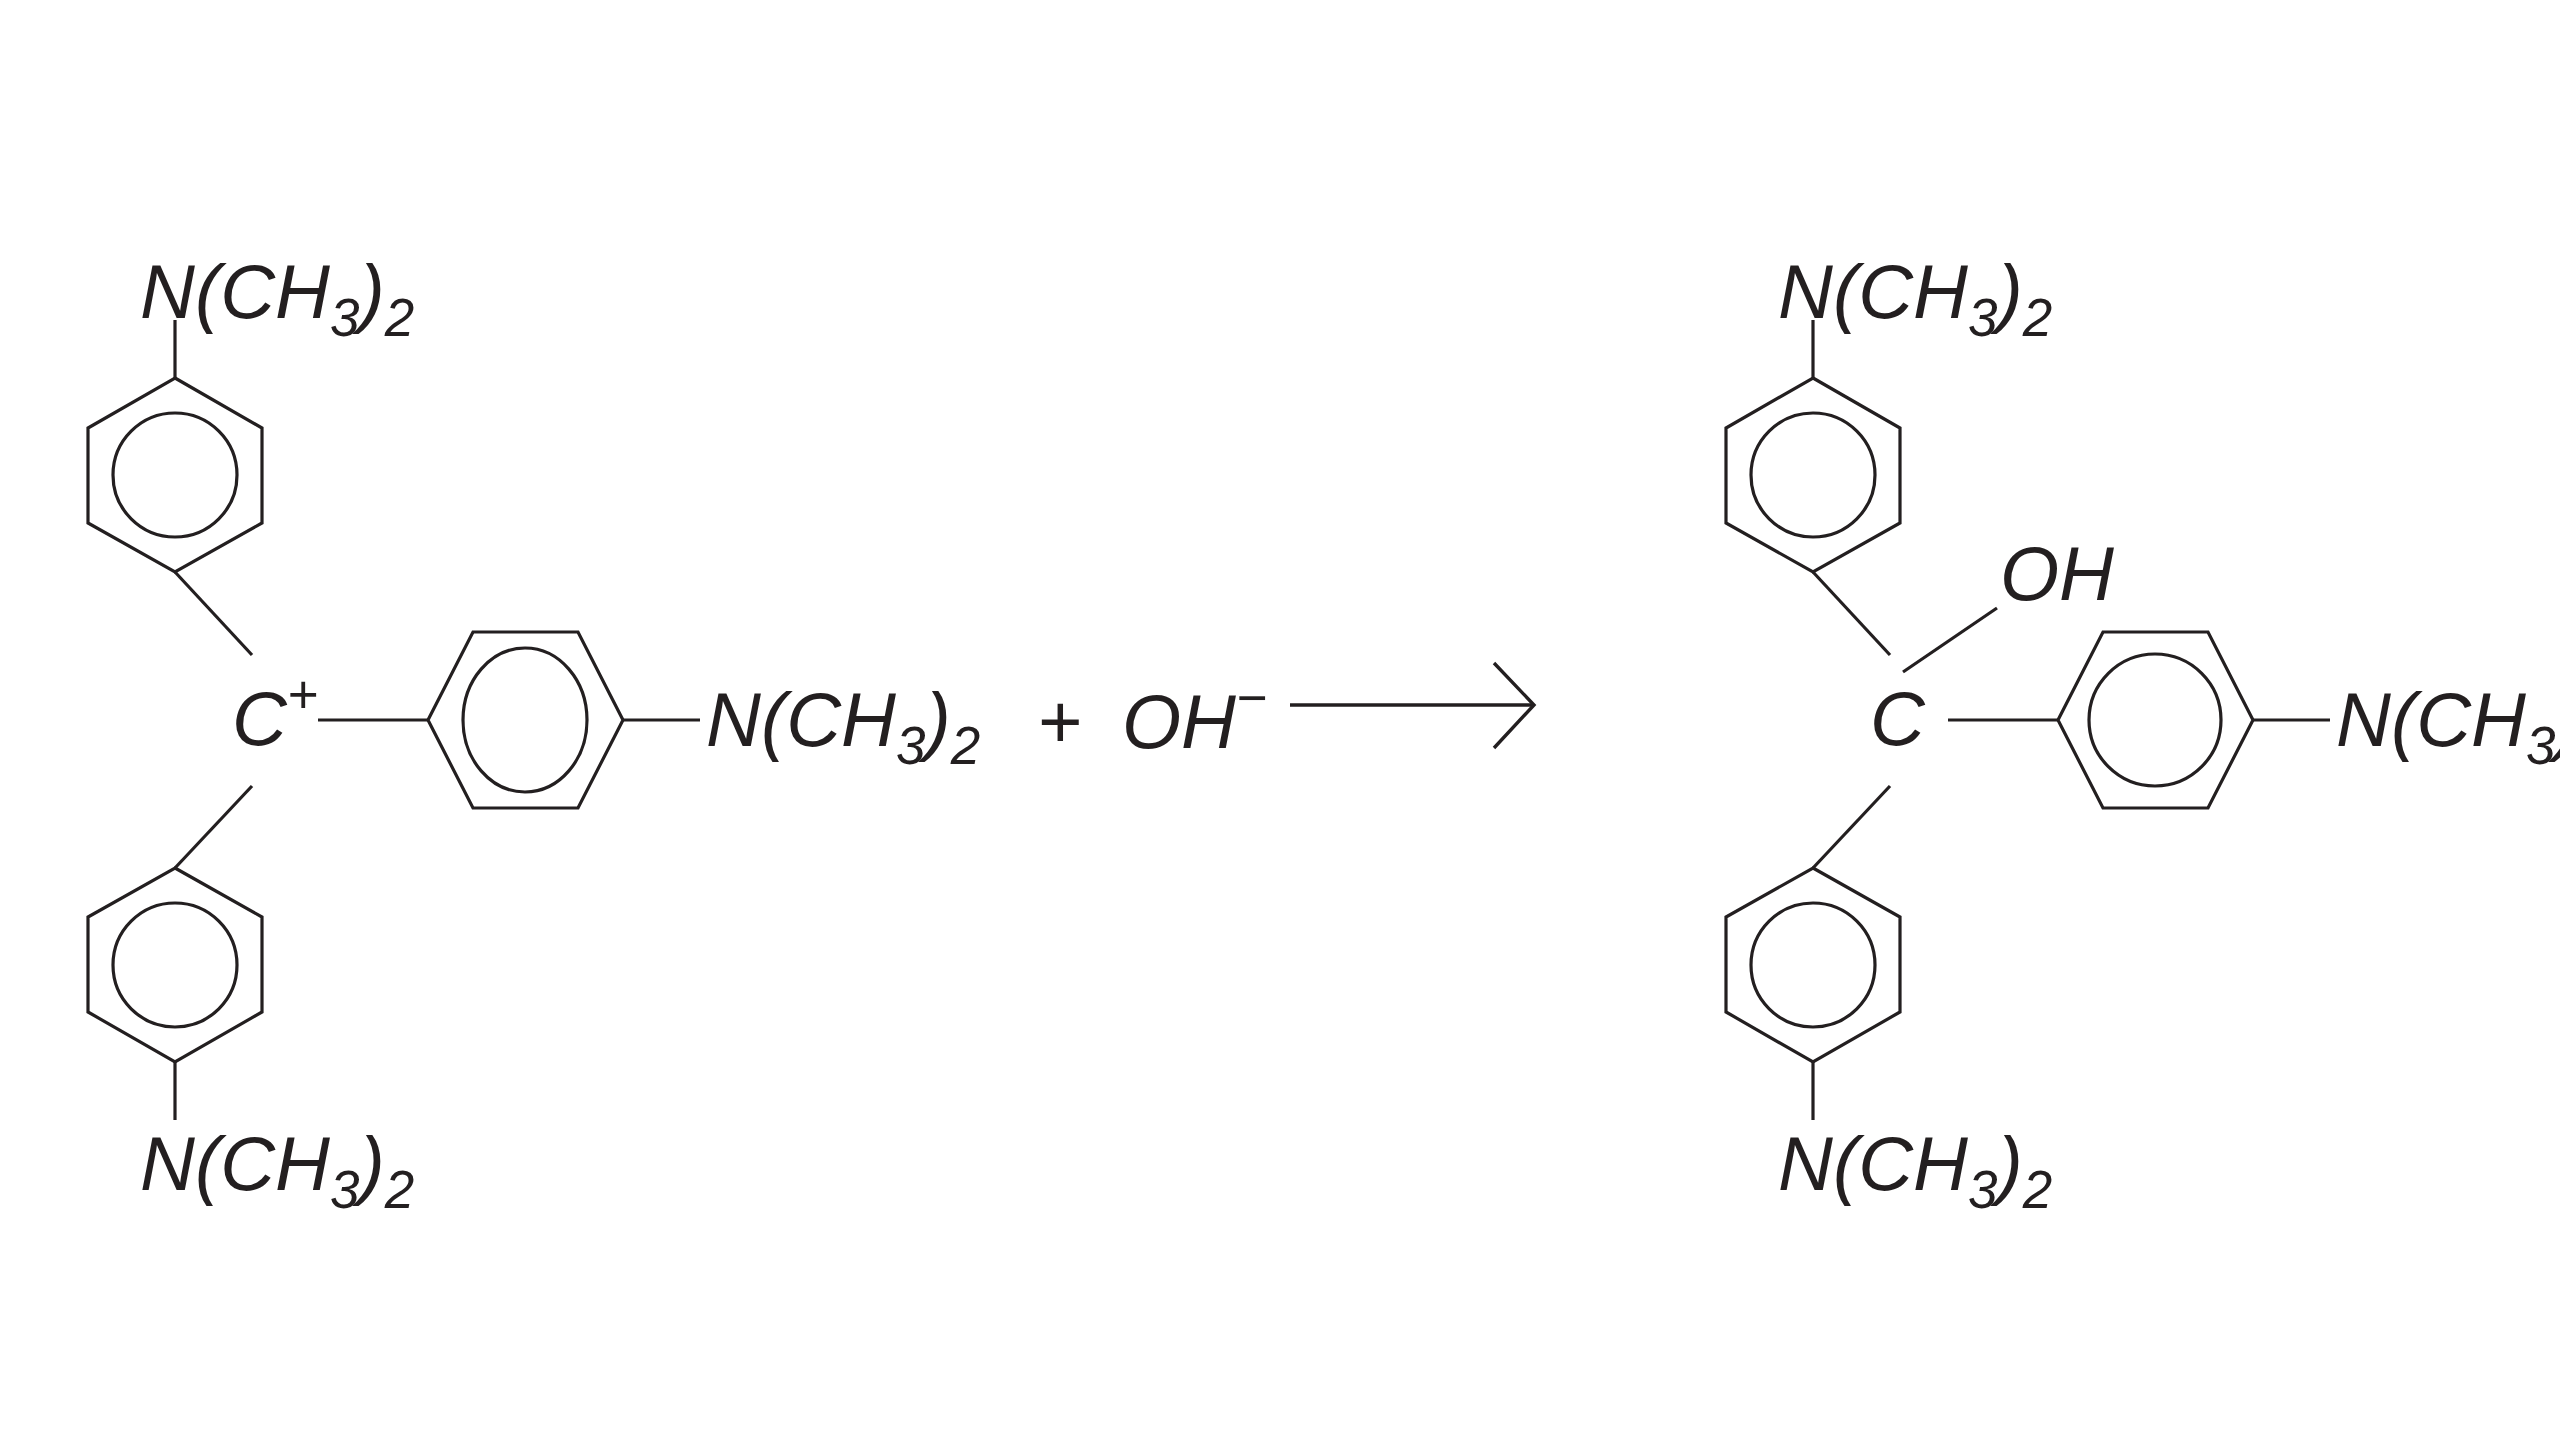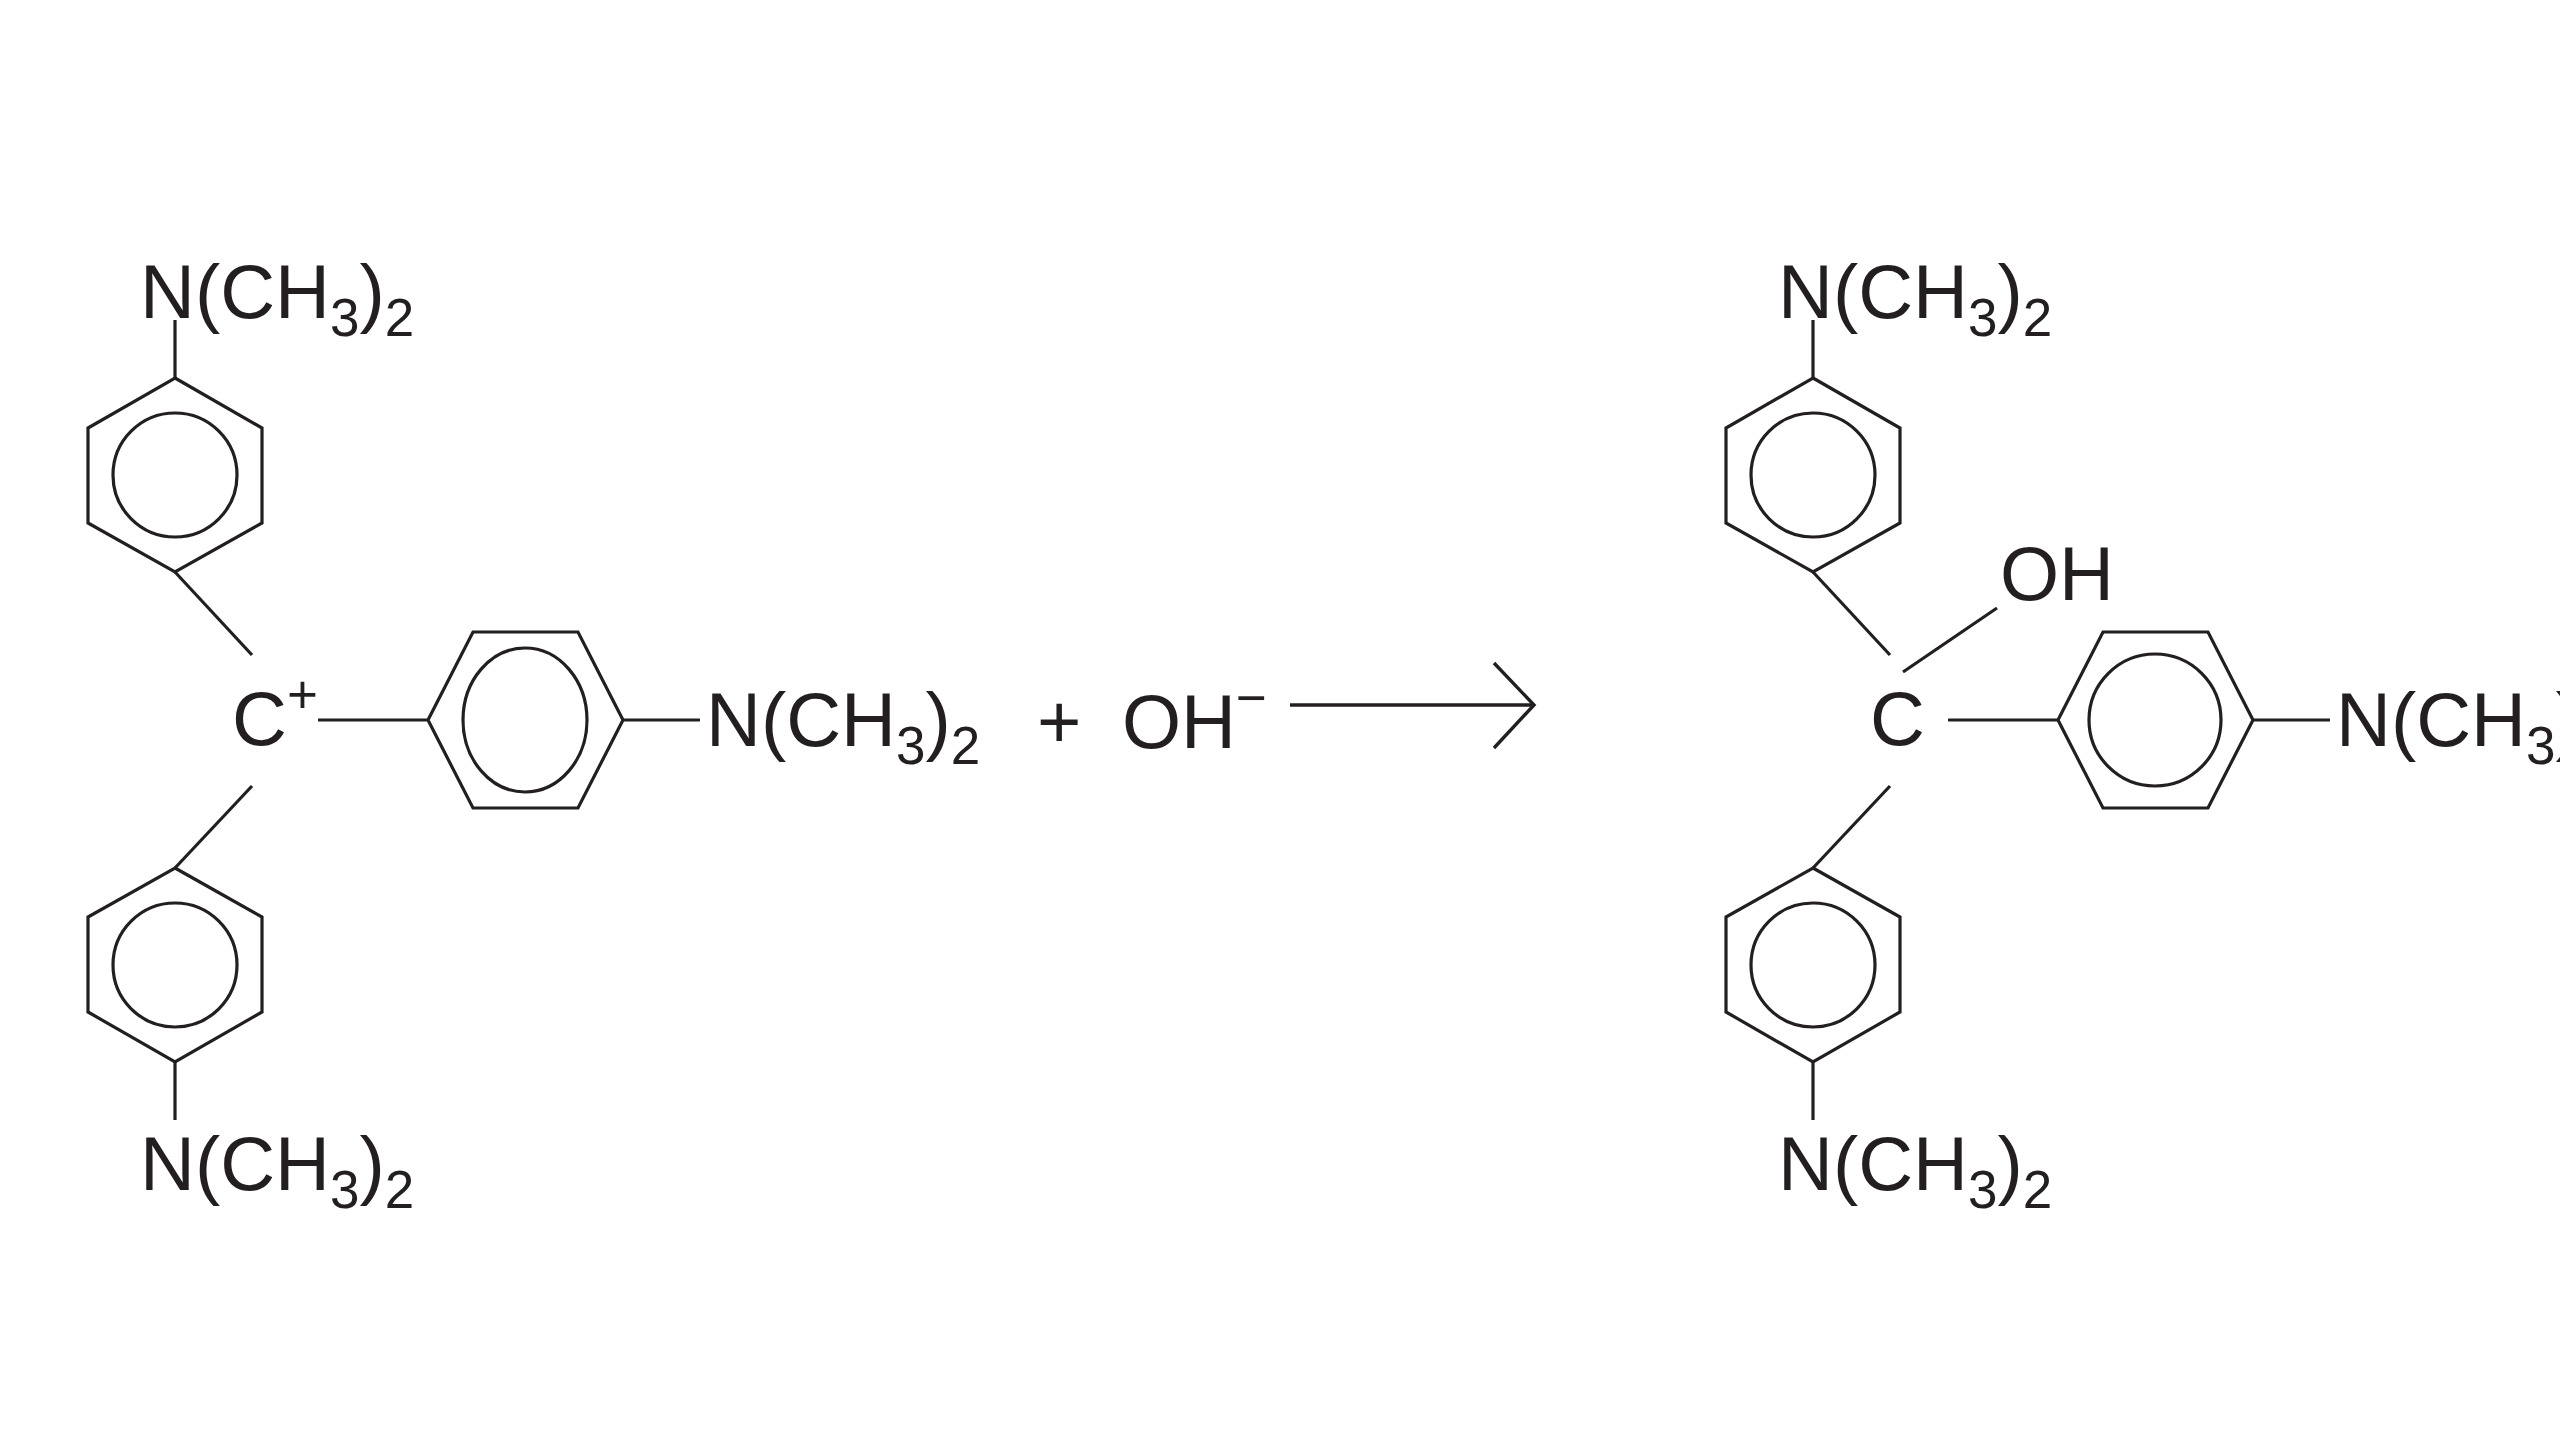--- a/index.html
+++ b/index.html
@@ -12,20 +12,21 @@
     width: 2560px;
     height: 1440px;
     overflow: hidden;
     font-family: "Liberation Sans", sans-serif;
   }
   #scheme-root {
     position: relative;
     width: 2236px;
     height: 1440px;
     background: #ffffff;
+    font-style: italic;
   }
   svg.scheme {
     display: block;
     width: 2560px;
     height: 1440px;
   }
   .bond {
     stroke: #231f20;
     stroke-width: 3.2;
     fill: none;

